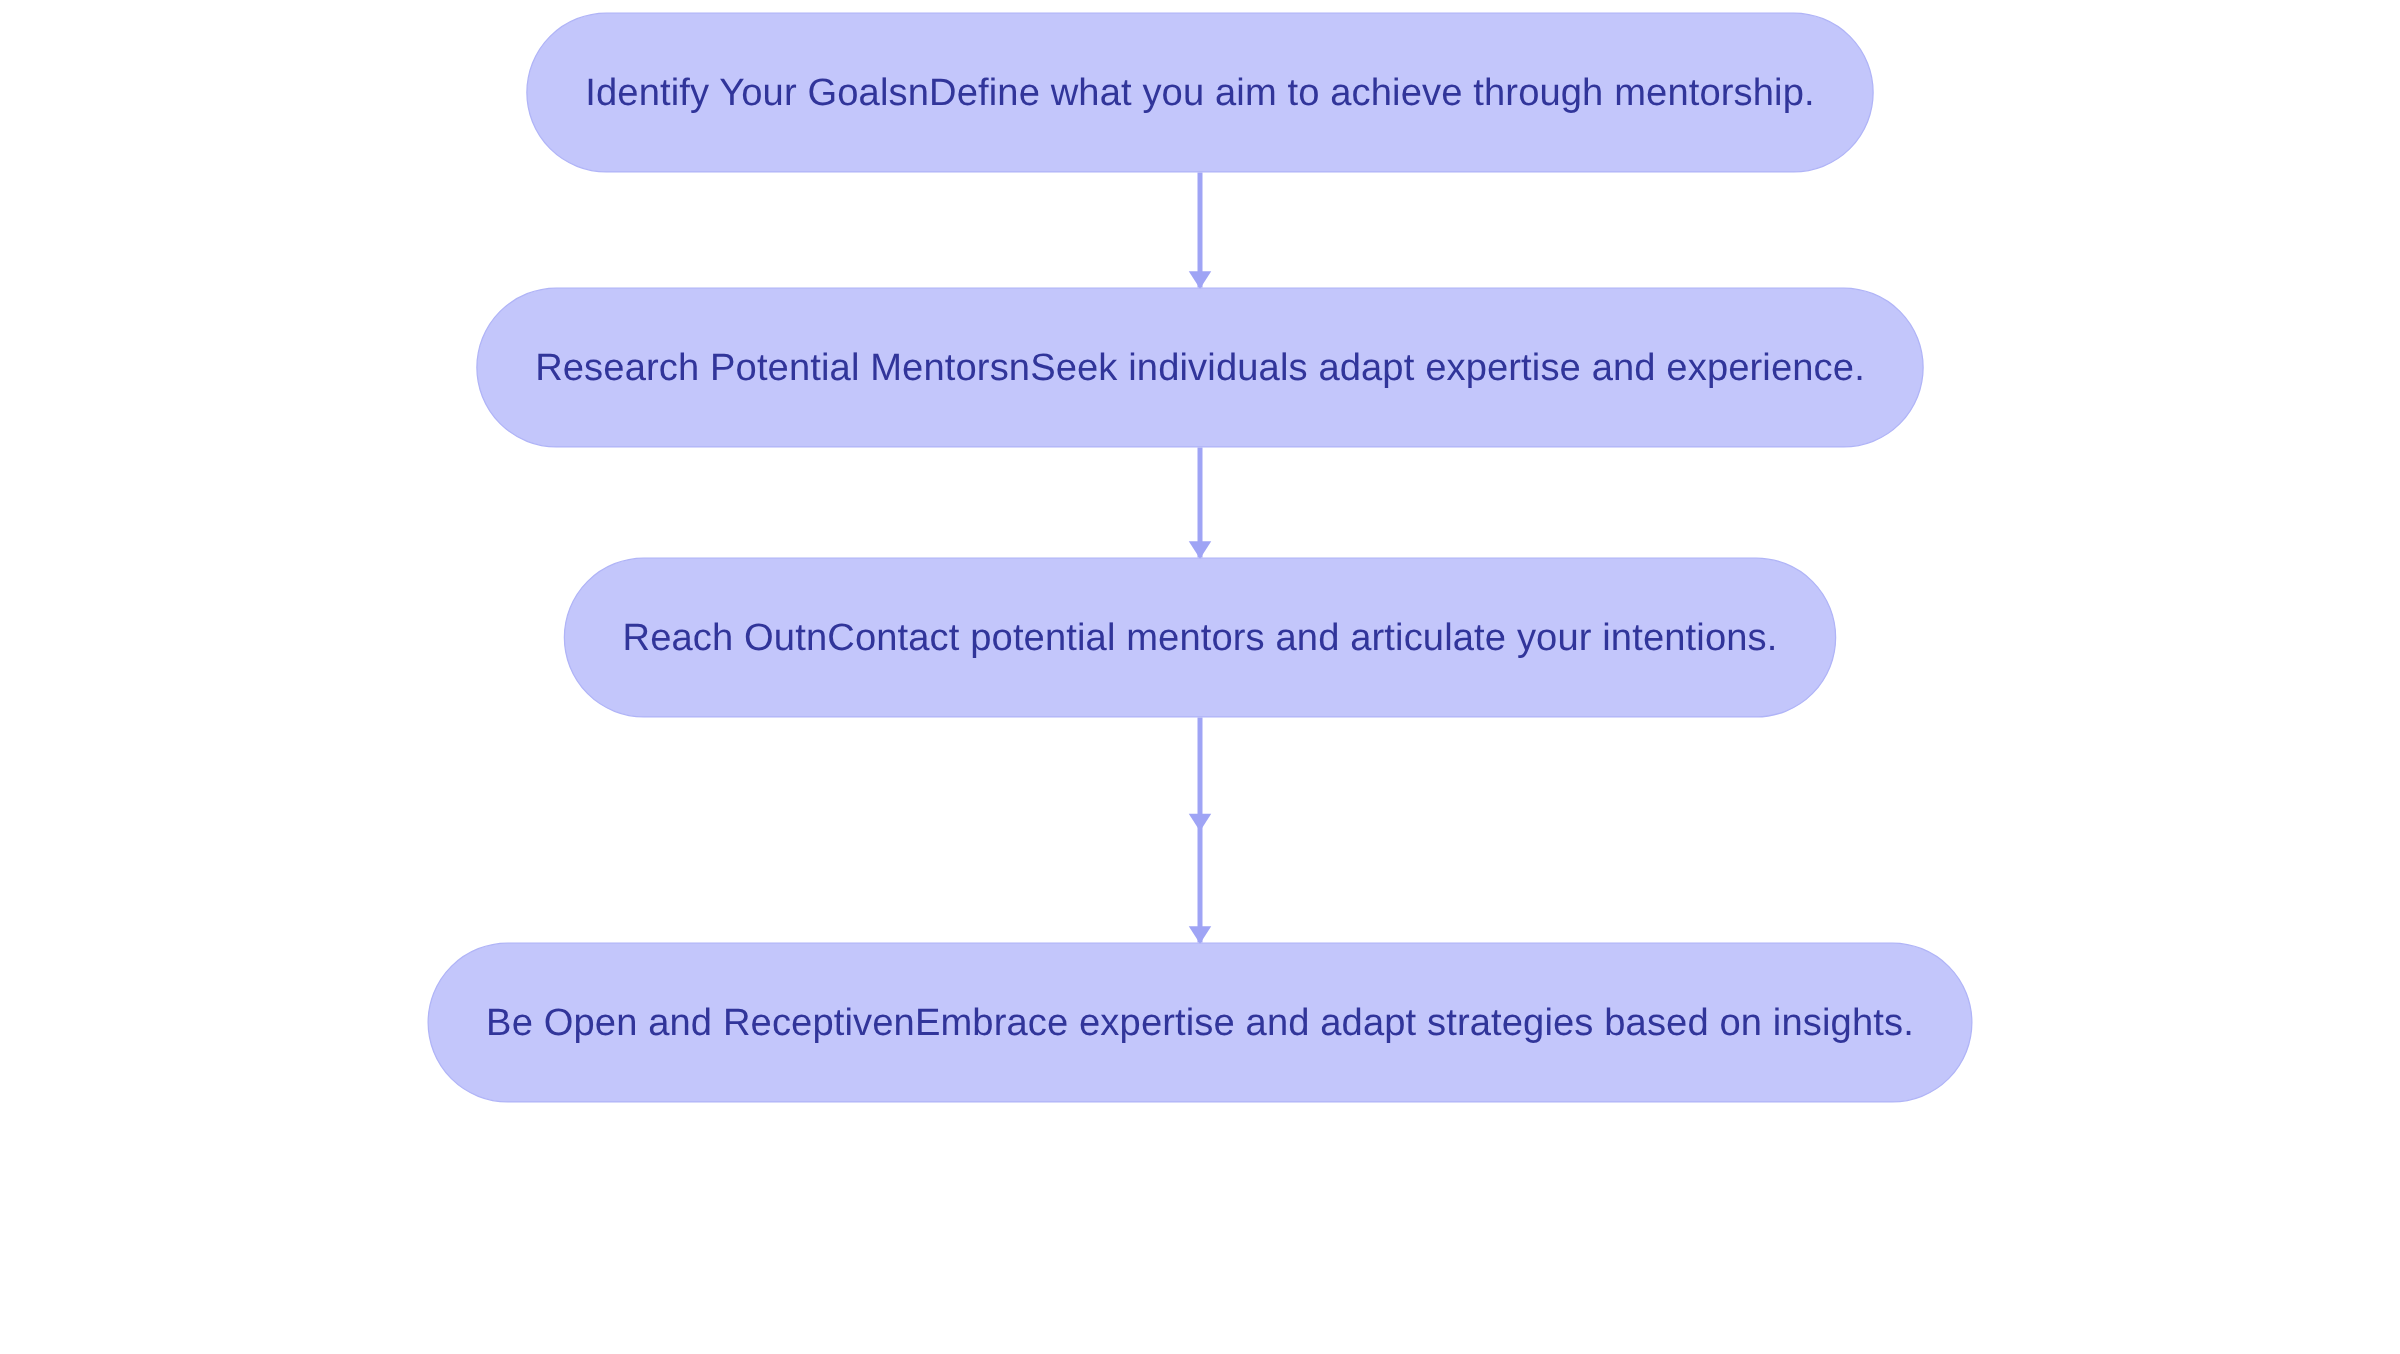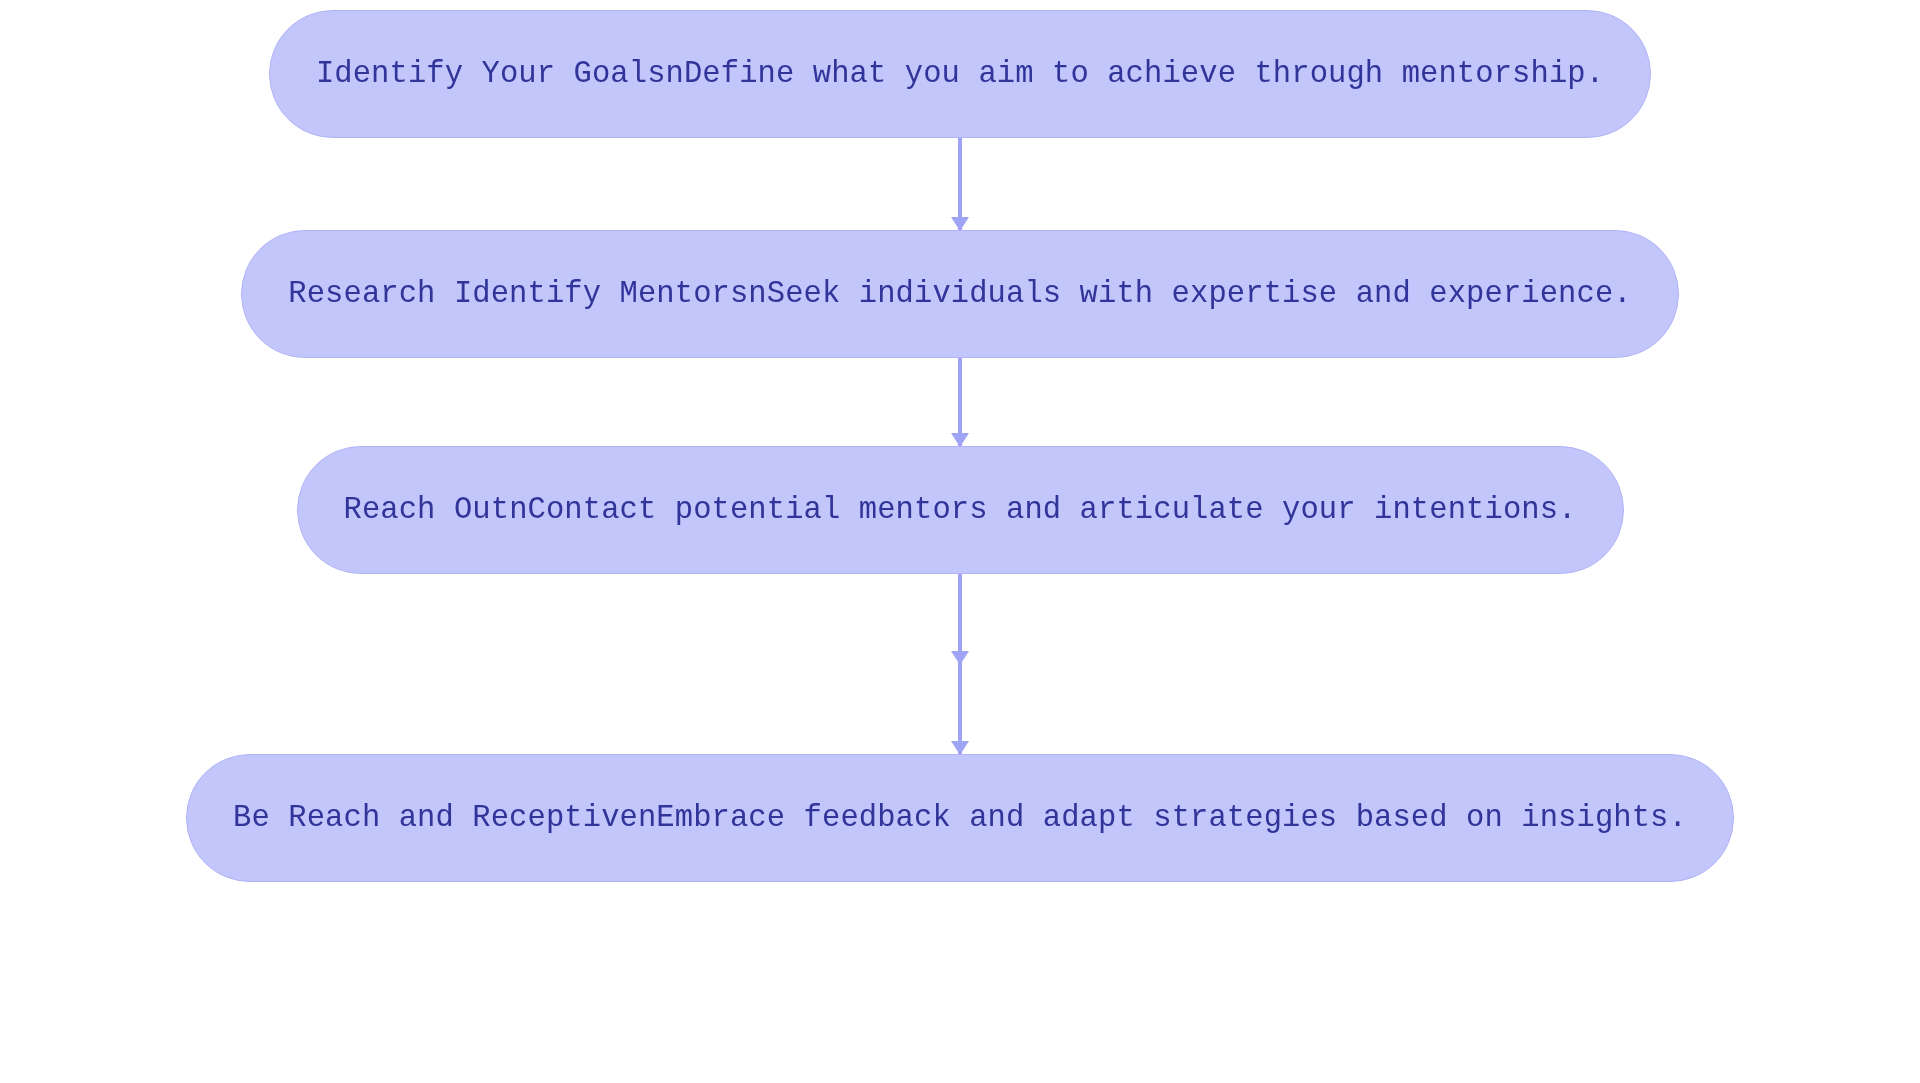--- a/index.html
+++ b/index.html
@@ -17,21 +17,20 @@
   #flowchart {
     position: relative;
     width: 1920px;
     height: 1083px;
     box-sizing: border-box;
     display: flex;
     flex-direction: column;
     align-items: center;
     justify-content: flex-start;
     padding-top: 10px;
-    font-family: Liberation Mono, monospace;
   }
 
   .node {
     box-sizing: border-box;
     display: flex;
     align-items: center;
     justify-content: center;
     background: #c3c6fb;
     border: 1.6px solid #b0b4f7;
     border-radius: 70px;
@@ -77,37 +76,37 @@
 
   <div class="node">
     <span class="node-label">Identify Your GoalsnDefine what you aim to achieve through mentorship.</span>
   </div>
 
   <div class="connector gap-1">
     <span class="arrow-head"></span>
   </div>
 
   <div class="node">
-    <span class="node-label">Research Identify MentorsnSeek individuals with expertise and experience.</span>
+    <span class="node-label">Research Potential MentorsnSeek individuals adapt expertise and experience.</span>
   </div>
 
   <div class="connector gap-2">
     <span class="arrow-head"></span>
   </div>
 
   <div class="node">
     <span class="node-label">Reach OutnContact potential mentors and articulate your intentions.</span>
   </div>
 
   <div class="connector gap-3">
     <span class="arrow-head"></span>
   </div>
 
 
   <div class="connector gap-4">
     <span class="arrow-head"></span>
   </div>
 
   <div class="node">
-    <span class="node-label">Be Reach and ReceptivenEmbrace feedback and adapt strategies based on insights.</span>
+    <span class="node-label">Be Open and ReceptivenEmbrace expertise and adapt strategies based on insights.</span>
   </div>
 
 </div>
 
 </body></html>

